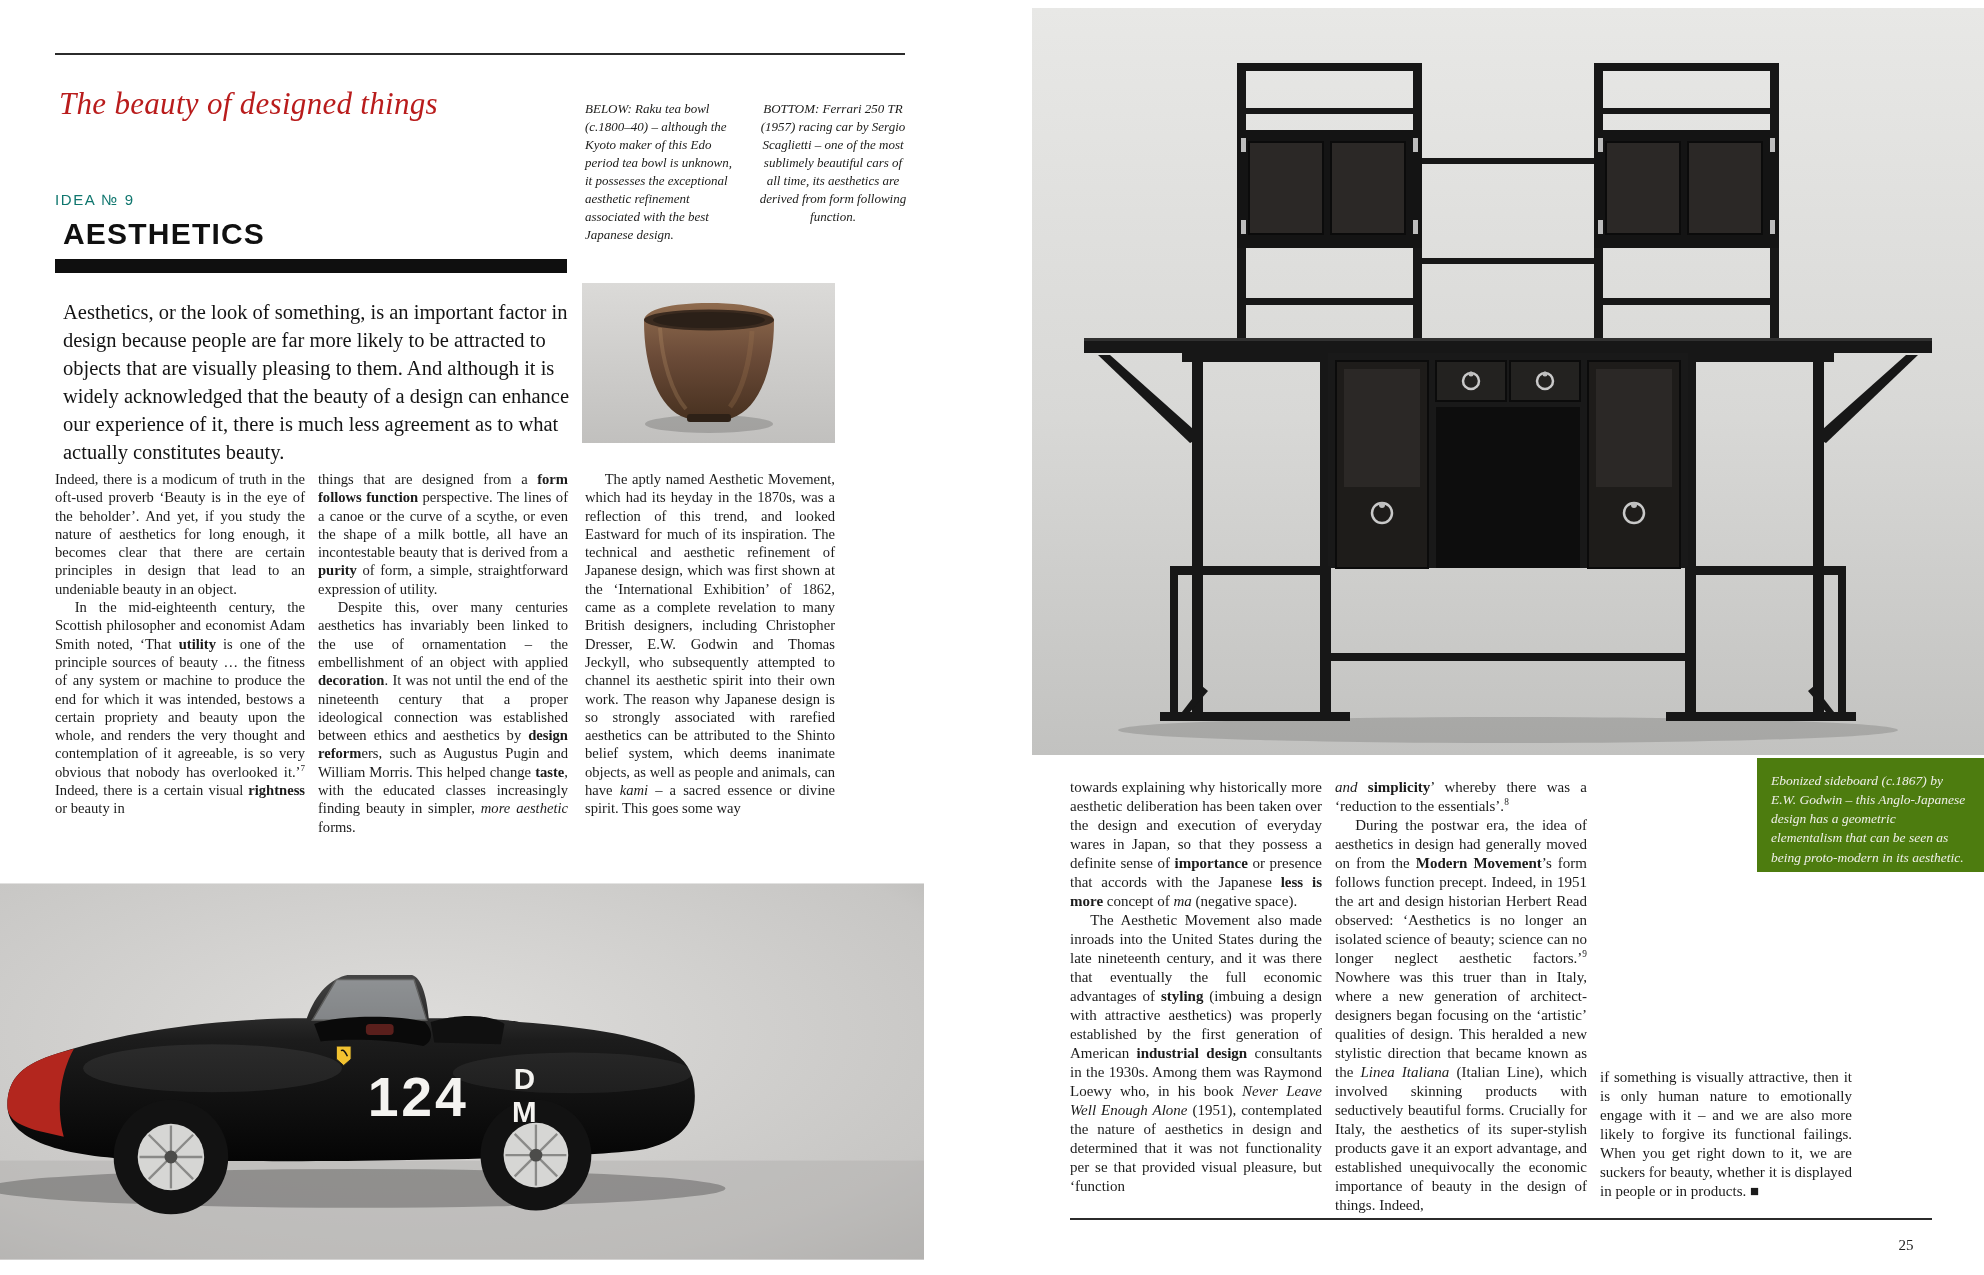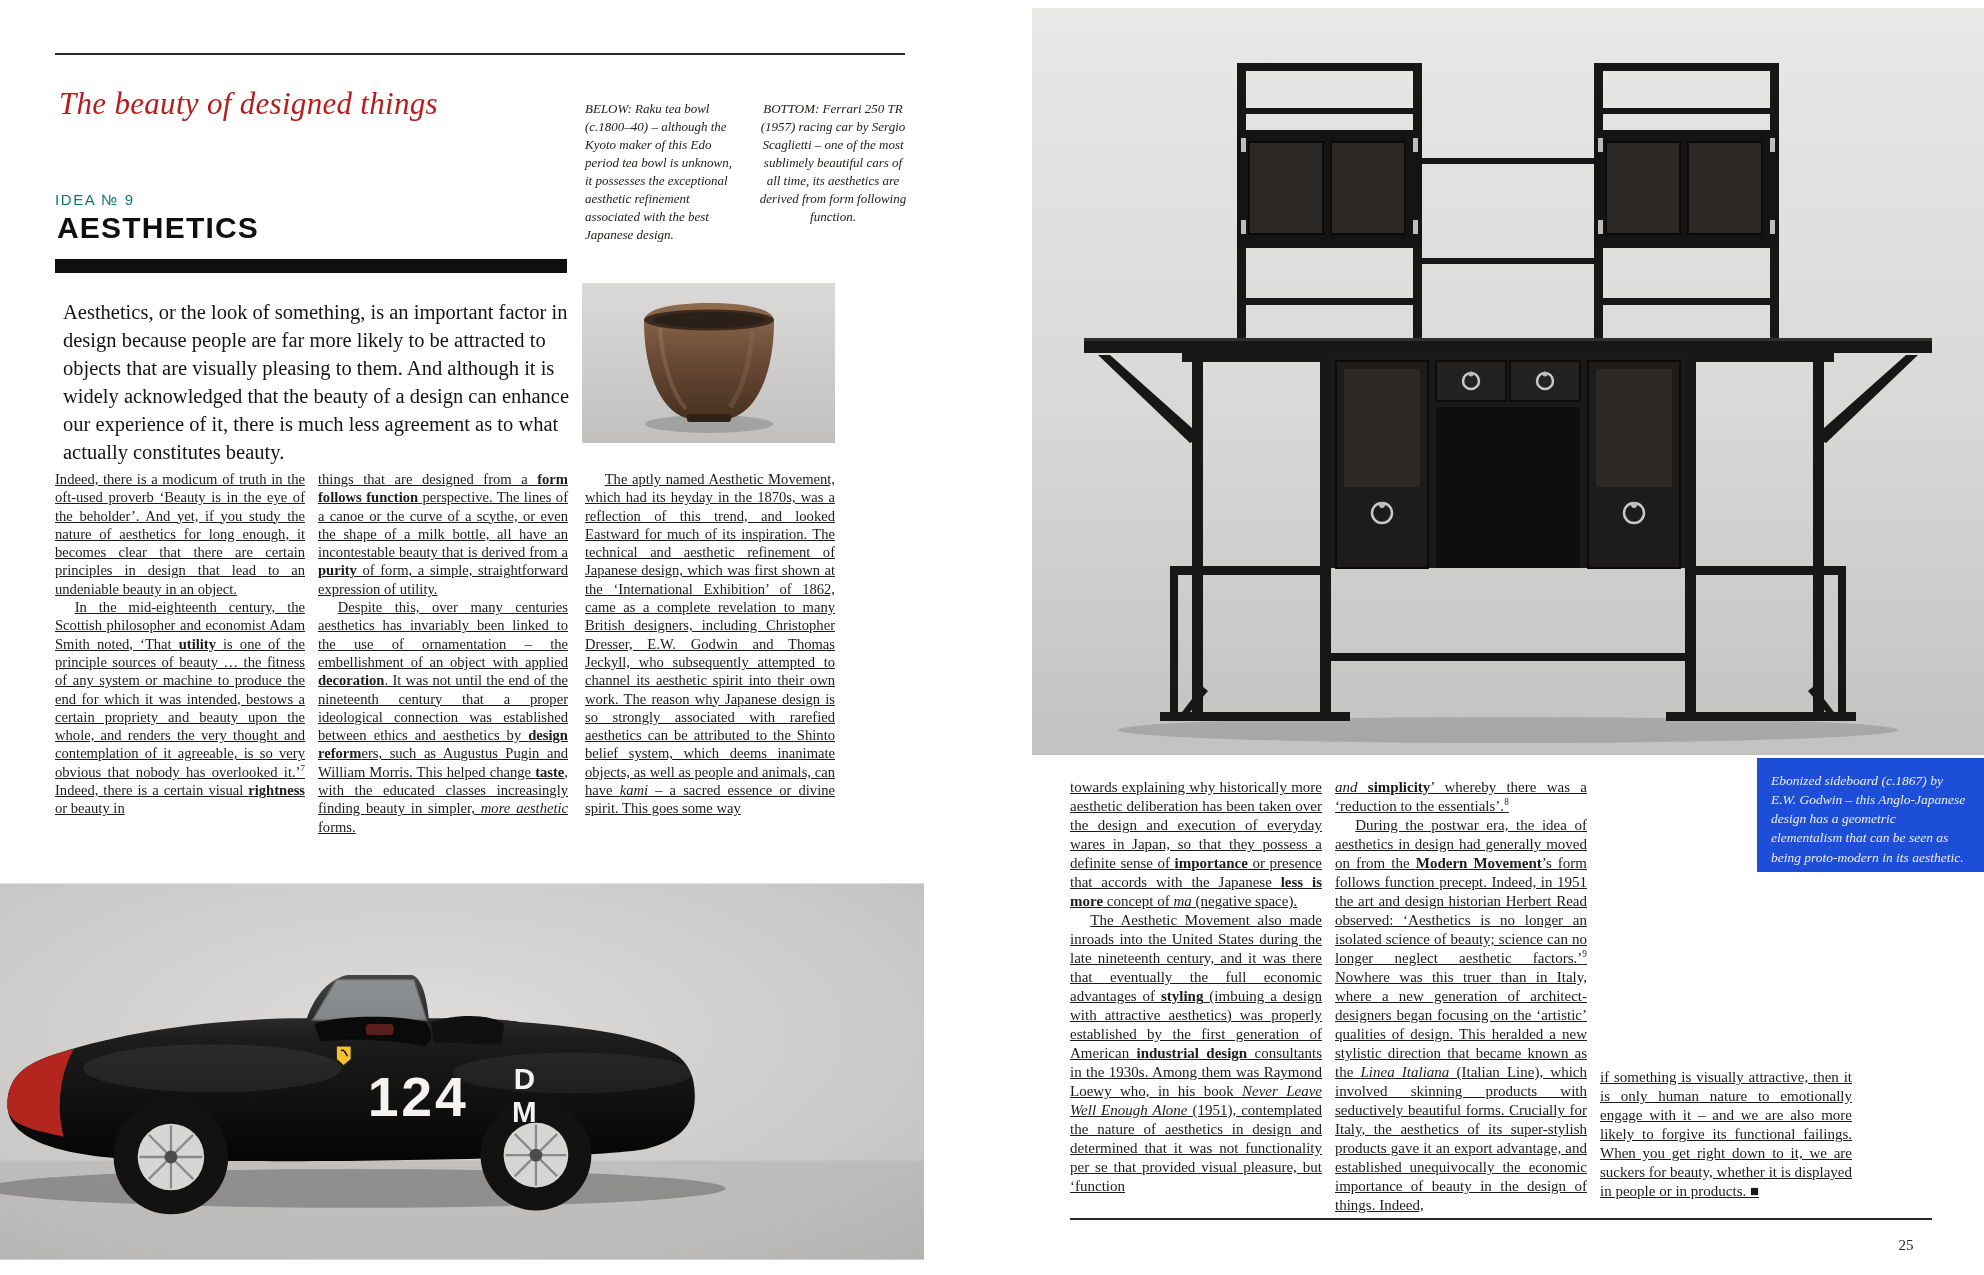--- a/index.html
+++ b/index.html
@@ -8,30 +8,30 @@
   .abs{position:absolute;}
 
   
   .top-rule{left:55px;top:53px;width:850px;height:2px;background:#2b2b2b;}
   .black-bar{left:55px;top:259px;width:512px;height:14px;background:#0f0f0f;}
   .bottom-rule{left:1070px;top:1218px;width:862px;height:2px;background:#2b2b2b;}
 
   
   .title{left:55px;top:82px;margin:4px;font:italic 400 31px/1.15 "Liberation Serif","DejaVu Serif",serif;color:#b91c1c;letter-spacing:.3px;}
   .kicker{left:55px;top:192px;font:400 15px/1 "Liberation Sans","DejaVu Sans",sans-serif;letter-spacing:1.6px;color:#0f766e;}
-  .heading{left:55px;top:211px;margin:2px;font:800 30px/1 "Liberation Sans","DejaVu Sans",sans-serif;letter-spacing:1.2px;color:#101010;text-align:right;}
+  .heading{left:55px;top:211px;margin:8px;font:800 30px/1 "Liberation Sans","DejaVu Sans",sans-serif;letter-spacing:1.2px;color:#101010;text-align:right;}
   .intro{left:55px;top:290px;width:512px;margin:8px;font:400 20.5px/28px "Liberation Serif","DejaVu Serif",serif;color:#141414;}
 
   
   .caption{font:italic 13px/18px "Liberation Serif","DejaVu Serif",serif;color:#20201e;}
   .caption-1{left:585px;top:100px;width:156px;}
   .caption-2{left:757px;top:100px;width:152px;text-align:center;}
 
   
-  .col{font:400 14.6px/18.3px "Liberation Serif","DejaVu Serif",serif;color:#1b1b1b;text-decoration:underline;}
+  .col{font:400 14.6px/18.3px "Liberation Serif","DejaVu Serif",serif;color:#1b1b1b;}
   .col p{margin:0;text-align:justify;}
   .col p + p{text-indent:1.35em;}
   .indent-first p:first-child{text-indent:1.35em;}
   .col-l1{left:55px;top:470px;width:250px;}
   .col-l2{left:318px;top:470px;width:250px;}
   .col-l3{left:585px;top:470px;width:250px;}
   .col-r{font:400 15px/19px "Liberation Serif","DejaVu Serif",serif;}
   .col-r1{left:1070px;top:778px;width:252px;}
   .col-r2{left:1335px;top:778px;width:252px;}
   .col-r3{left:1600px;top:1068px;width:252px;}
@@ -39,21 +39,21 @@
 
   
   figure{margin:0;}
   .bowl-photo{left:582px;top:283px;width:253px;height:160px;}
   .car-photo{left:0;top:868px;width:924px;height:407px;}
   .sideboard-photo{left:1032px;top:8px;width:952px;height:747px;}
   figure svg{display:block;width:100%;height:100%;}
 
   
   .caption-box{left:1757px;top:758px;width:227px;height:114px;box-sizing:border-box;
-               background:#1d4ed8;color:#efefe9;padding:13px 14px;
+               background:#4d7c0f;color:#efefe9;padding:13px 14px;
                font:italic 13.5px/1.42 "Liberation Serif","DejaVu Serif",serif;}
 
   .folio{left:1880px;top:1238px;width:52px;text-align:center;font:400 15px/1 "Liberation Serif","DejaVu Serif",serif;color:#222;}
 </style>
 </head>
 <body>
 
 <div class="spread">
 
   <section>

